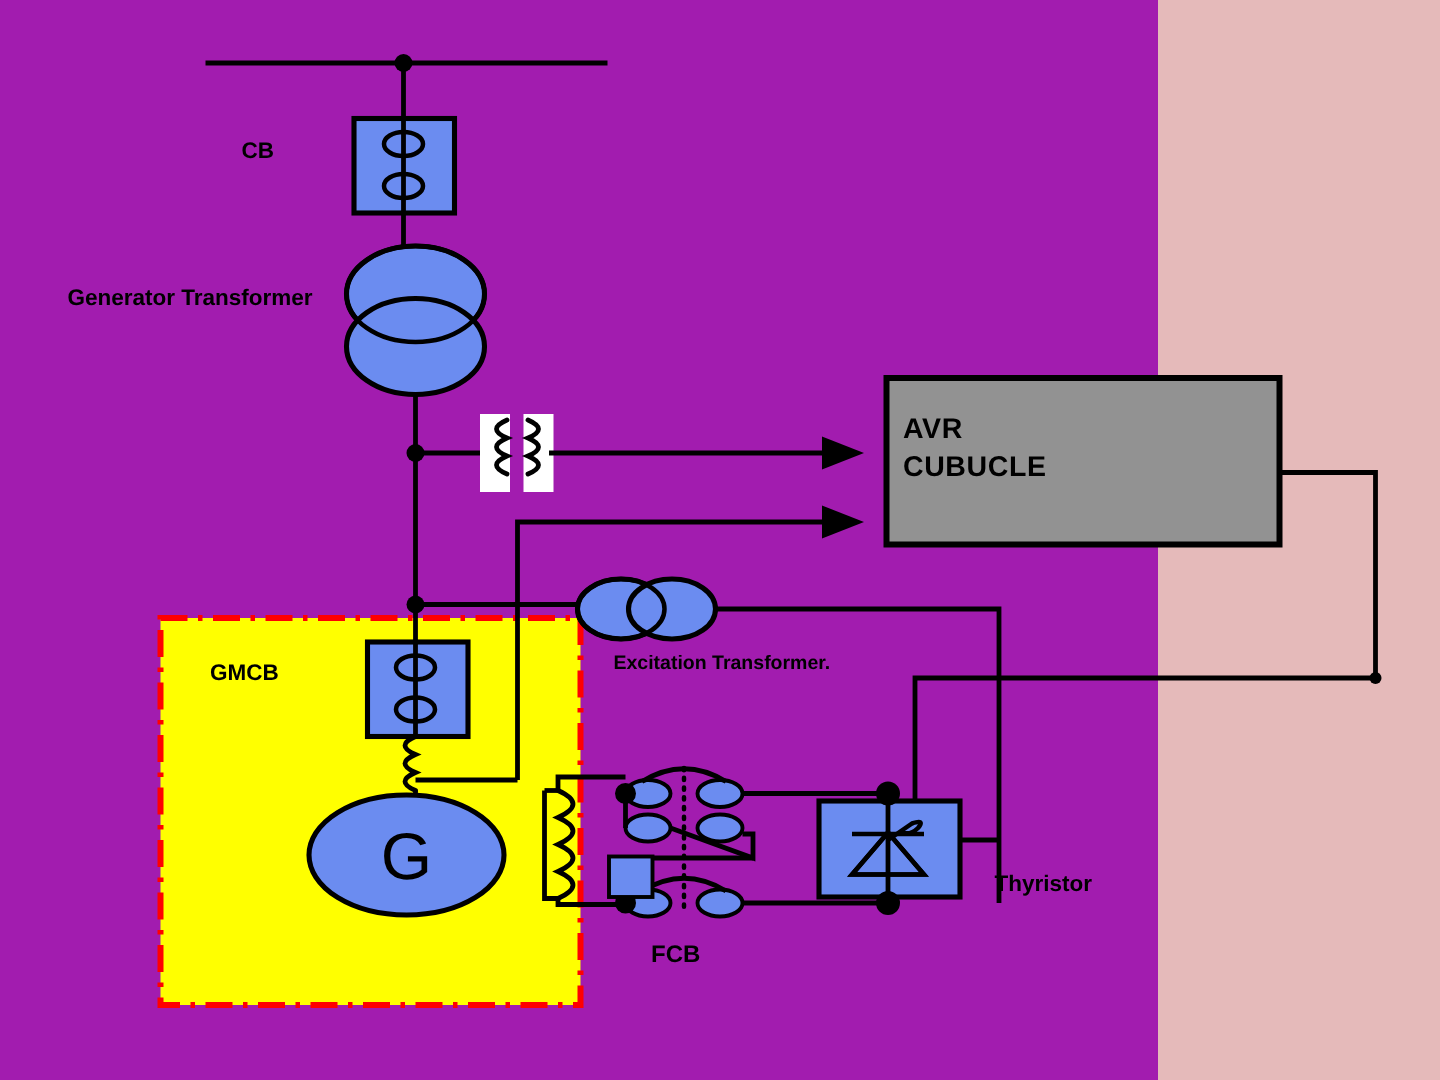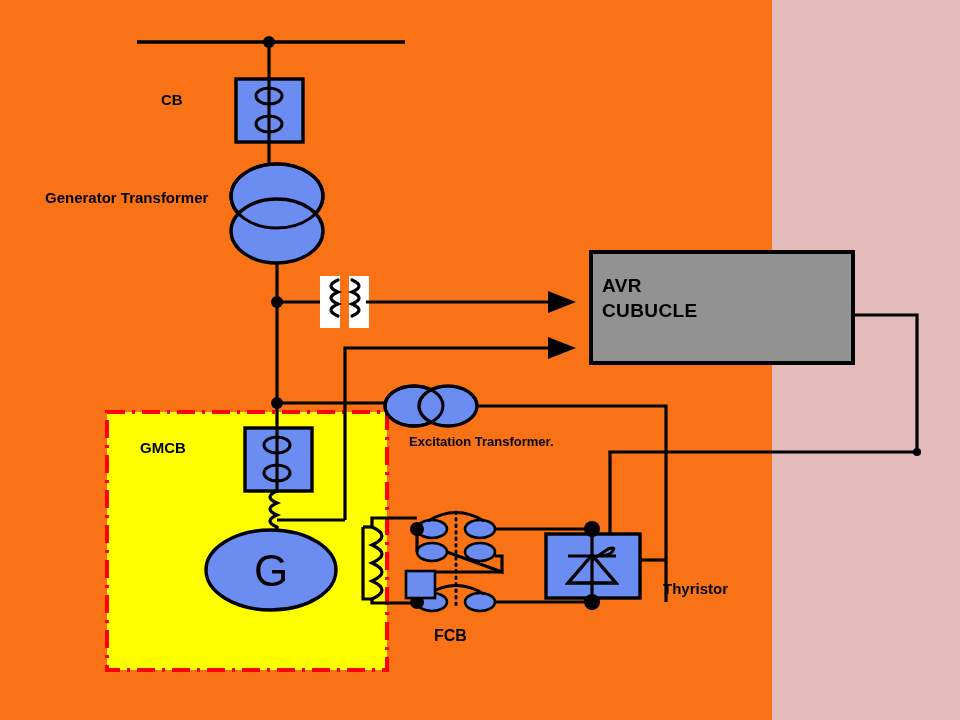--- a/index.html
+++ b/index.html
@@ -11,21 +11,21 @@
   body {
     width: 960px;
     height: 720px;
     overflow: hidden;
     font-family: "Liberation Sans", sans-serif;
   }
   #diagram-root {
     position: relative;
     width: 772px;
     height: 720px;
-    background: #f97316;
+    background: #a21caf;
   }
   svg#sld {
     position: absolute;
     top: 0; left: 0;
     width: 960px;
     height: 720px;
     display: block;
   }
   .diag-label {
     font-family: "Liberation Sans", sans-serif;

